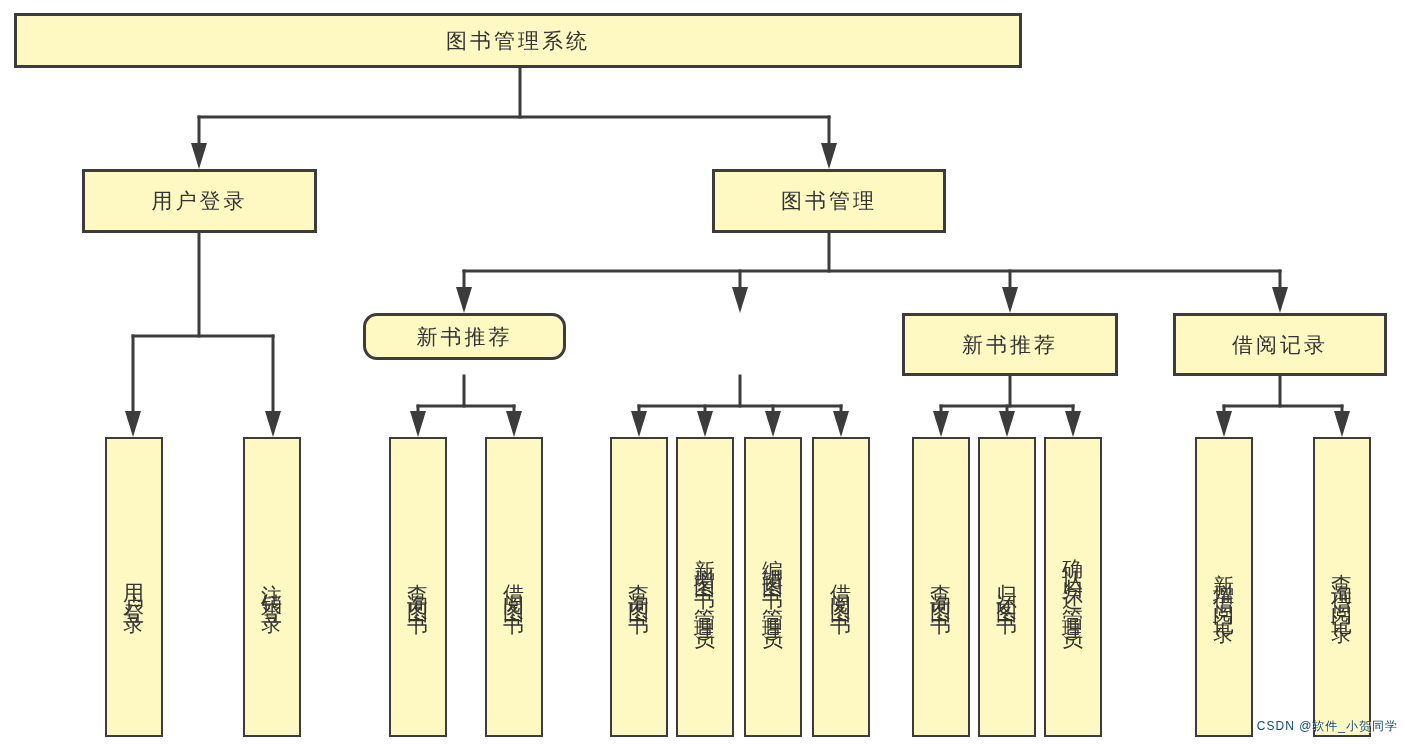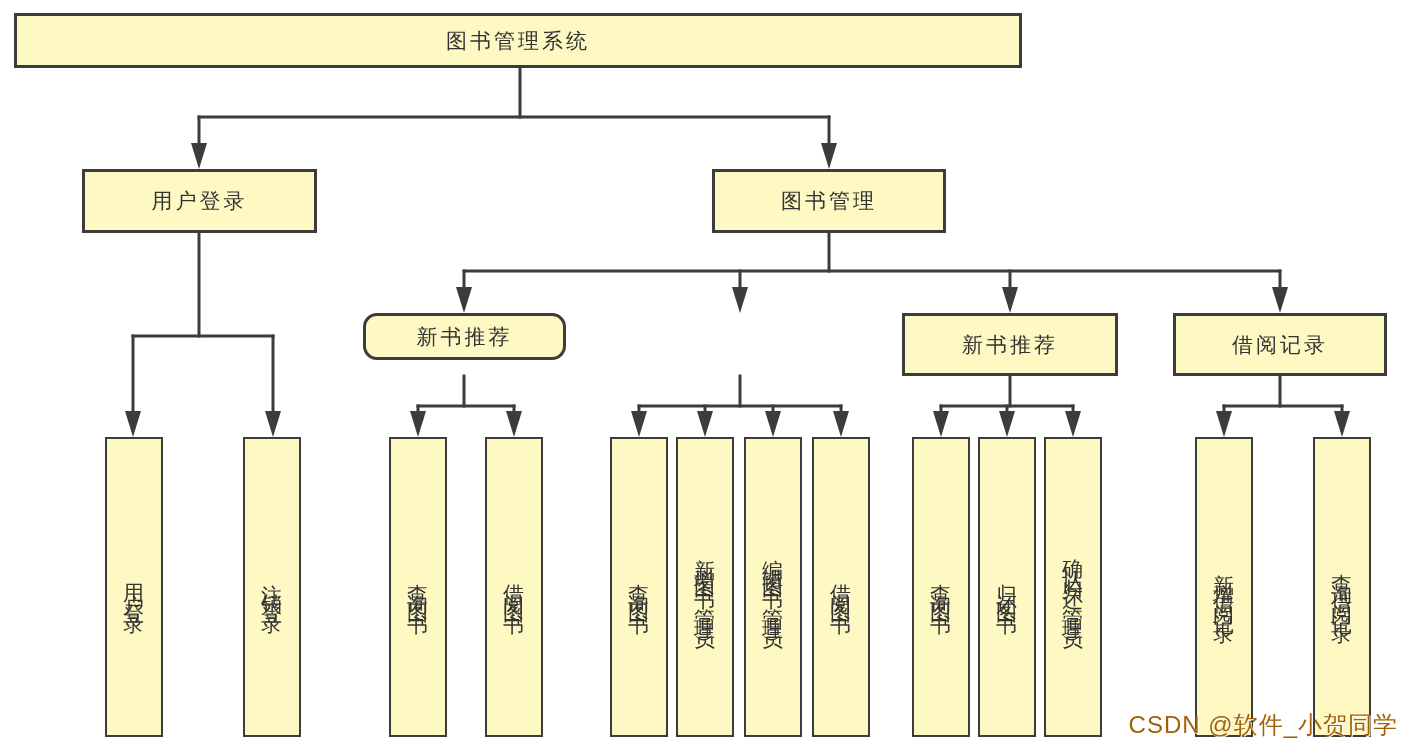--- a/index.html
+++ b/index.html
@@ -13,22 +13,22 @@
     border:3px solid #3c3c3c;color:#333333;
     display:flex;align-items:center;justify-content:center;
   }
   .h-label{font-size:21px;letter-spacing:3px;white-space:nowrap;}
   .leaf{border-width:2.5px;}
   .v-label{
     writing-mode:vertical-rl;text-orientation:mixed;
     font-size:21px;letter-spacing:10px;line-height:1;white-space:nowrap;
   }
   .watermark{
-    position:absolute;right:7px;bottom:6px;
-    font-size:24px;color:#a16207;letter-spacing:1px;
+    position:absolute;right:7px;bottom:12px;
+    font-size:12px;color:#0c4a6e;letter-spacing:1px;
     text-shadow:1px 1px 0 rgba(255,255,255,.9);
     white-space:nowrap;
   }
 </style>
 </head>
 <body>
 
 <div class="stage">
 
   <svg class="wires" width="1405" height="747" viewBox="0 0 1405 747">

